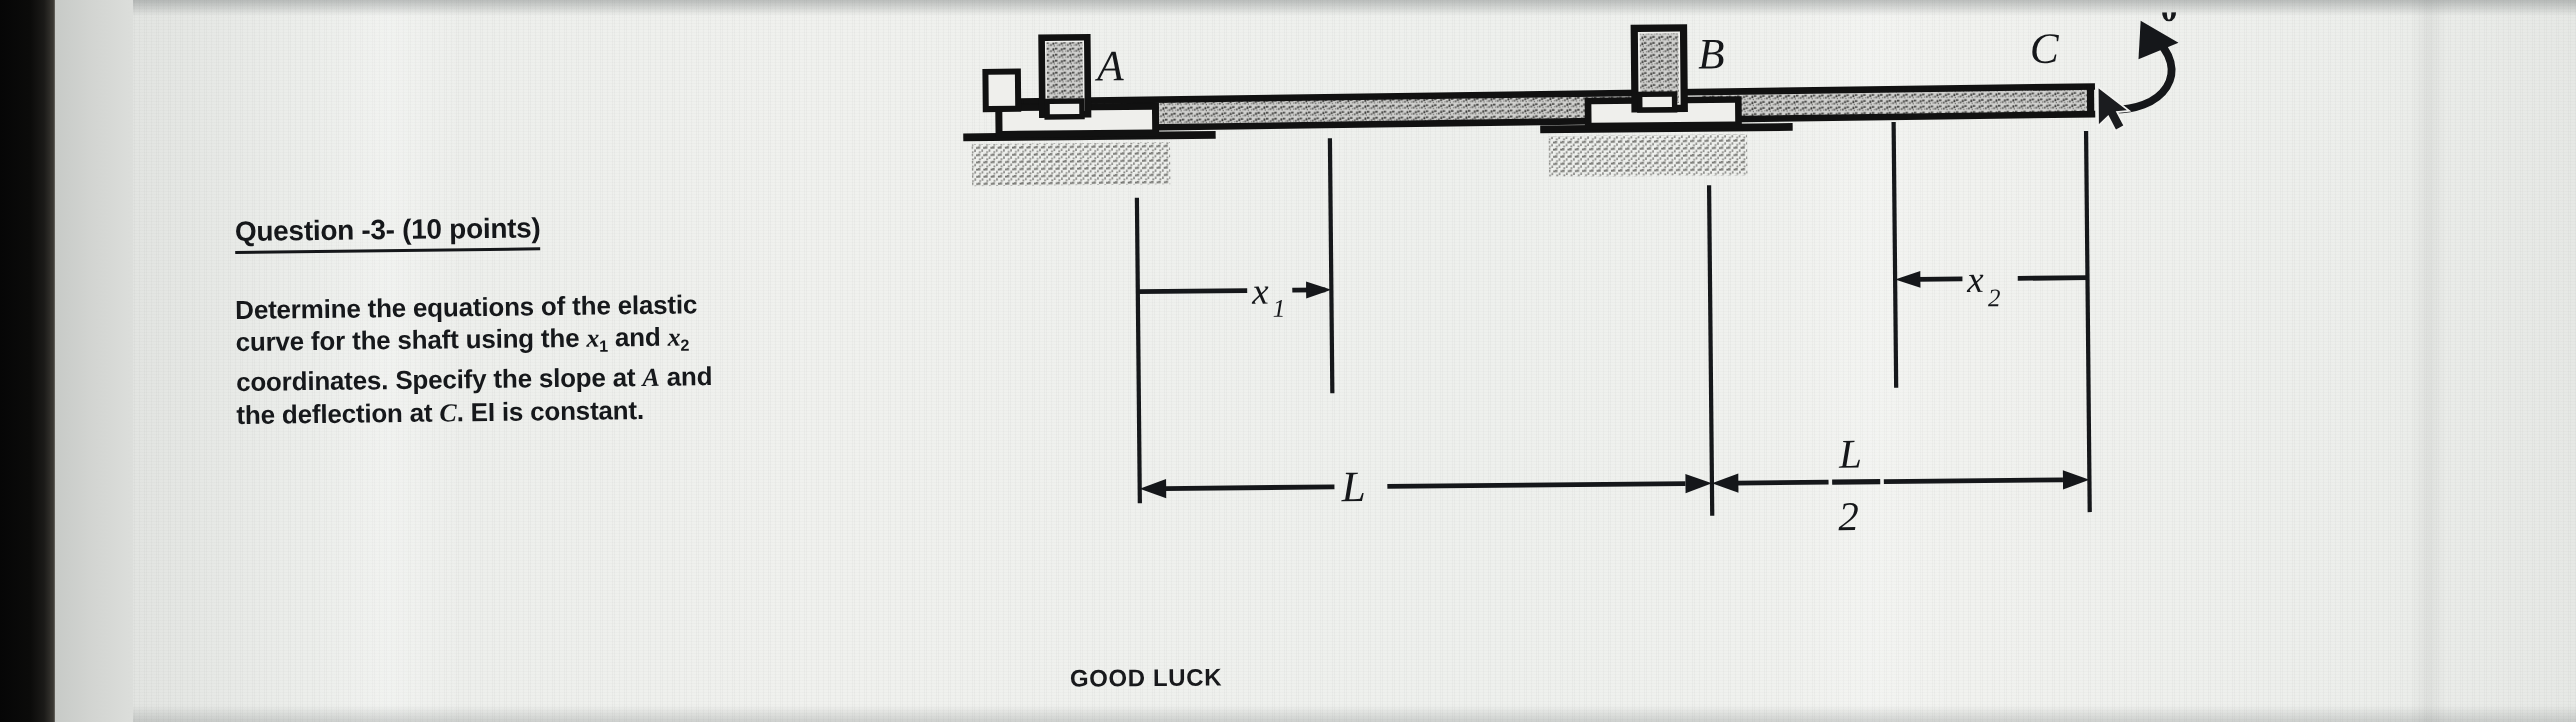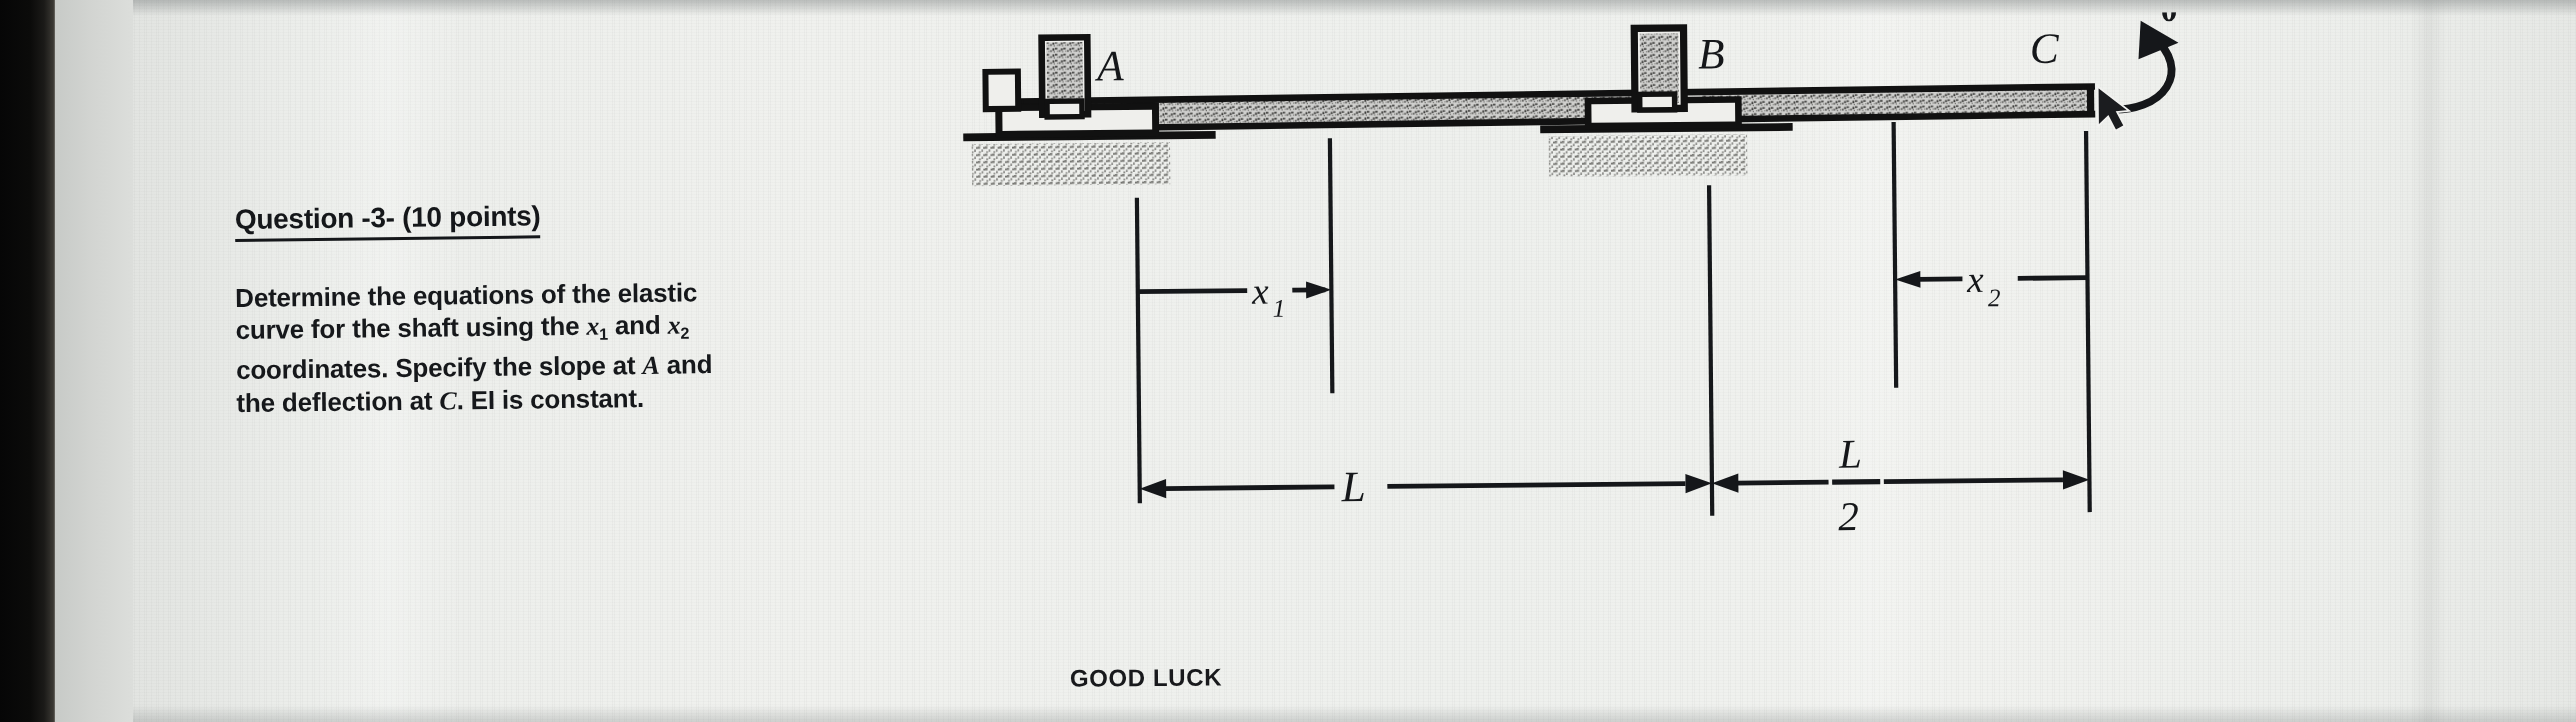--- a/index.html
+++ b/index.html
@@ -37,21 +37,21 @@
   .vband{position:absolute;top:0;height:100%;pointer-events:none;}
   .vb1{left:313px;width:150px;background:linear-gradient(to right,rgba(255,255,255,0) 0%,rgba(255,255,255,.25) 50%,rgba(255,255,255,0) 100%);}
   .vb2{left:1780px;width:180px;background:linear-gradient(to right,rgba(255,255,255,0) 0%,rgba(255,255,255,.18) 50%,rgba(255,255,255,0) 100%);}
   .vb3{left:2411px;width:36px;background:linear-gradient(to right,rgba(0,0,0,0) 0%,rgba(0,0,0,.05) 50%,rgba(0,0,0,0) 100%);}
   .topshadow{position:absolute;left:133px;right:0;top:0;height:15.6px;
     background:linear-gradient(to bottom,rgba(120,125,125,.45),rgba(120,125,125,0));pointer-events:none;}
   .botshadow{position:absolute;left:133px;right:0;bottom:0;height:18px;
     background:linear-gradient(to top,rgba(120,125,125,.30),rgba(120,125,125,0));pointer-events:none;}
 
   
-  #textblock{position:absolute;left:235px;top:204px;width:661px;}
+  #textblock{position:absolute;left:235px;top:216px;width:661px;}
   .qtitle{
     font-family:"Liberation Sans",sans-serif;
     font-weight:bold;font-size:28px;color:#15171a;
     letter-spacing:-0.3px;
     display:inline-block;
     border-bottom:3px solid #15171a;
     padding-bottom:3px;
     transform:rotate(-0.7deg);
     transform-origin:left center;
   }

